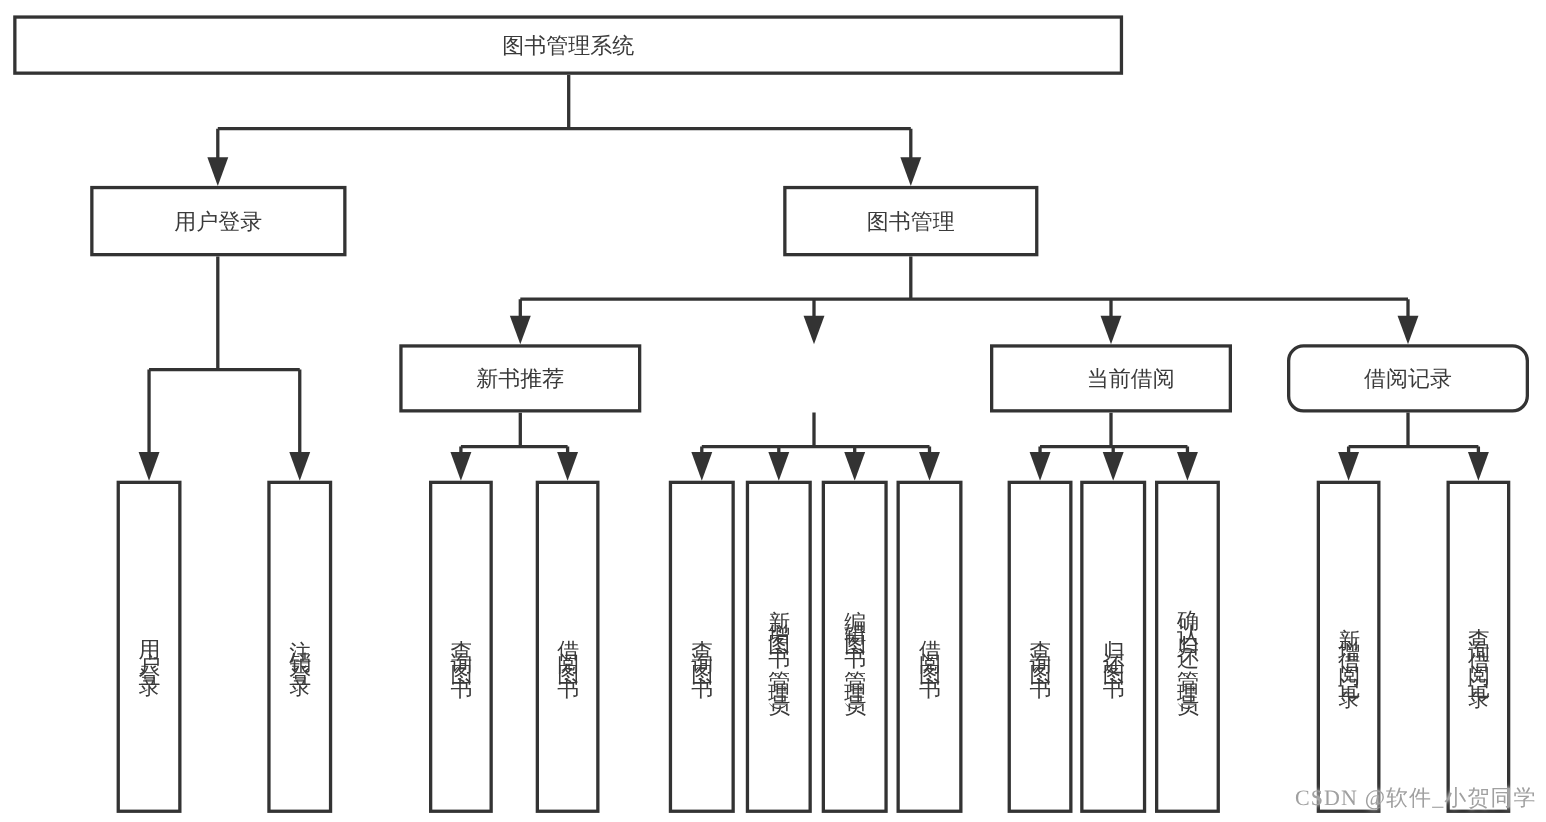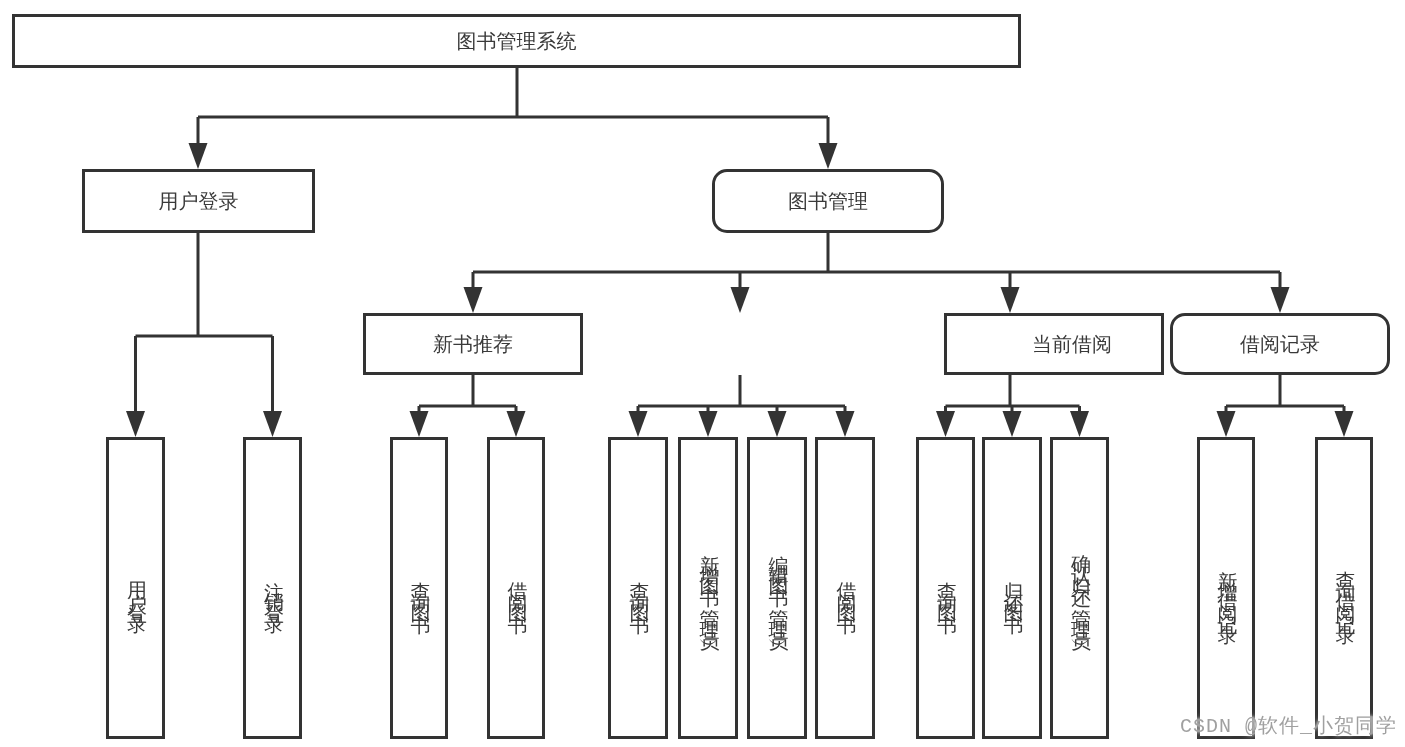--- a/index.html
+++ b/index.html
@@ -1,21 +1,21 @@
 <!DOCTYPE html>
 <html><head>
 <meta charset="utf-8">
 <style>
   html, body { margin: 0; padding: 0; background: #ffffff; }
   .canvas {
     position: relative;
     width: 1405px;
     height: 747px;
     background: #ffffff;
-    font-family: Liberation Mono, monospace;
+    font-family: Liberation Serif, serif;
     color: #3a3a3a;
     overflow: hidden;
   }
   .connector-layer {
     position: absolute;
     left: 0; top: 0;
     width: 1405px; height: 747px;
   }
   .node {
     position: absolute;
@@ -33,26 +33,26 @@
     writing-mode: vertical-rl;
     text-orientation: mixed;
     letter-spacing: 11px;
     line-height: 1;
     white-space: nowrap;
   }
   
   .n-root  { left: 12px;   top: 14px;  width: 1009px; height: 54px; }
   
   .n-l2a   { left: 82px;   top: 169px; width: 233px;  height: 64px; }
-  .n-l2b   { left: 712px;  top: 169px; width: 232px;  height: 64px; border-radius: 15px; }
+  .n-l2b   { left: 712px;  top: 169px; width: 232px;  height: 64px; }
   
   .n-l3    { top: 313px; width: 220px; height: 62px; }
   .n-l3a   { left: 363px; }
   .n-l3b   { left: 630px; }
-  .n-l3c   { left: 944px; padding-left: 36px; }
+  .n-l3c   { left: 900px; padding-left: 36px; }
   .n-l3d   { left: 1170px; border-radius: 15px; }
   
   .leaf    { top: 437px; height: 302px; }
   .lf-01 { left: 106px;  width: 59px; }
   .lf-02 { left: 243px;  width: 59px; }
   .lf-03 { left: 390px;  width: 58px; }
   .lf-04 { left: 487px;  width: 58px; }
   .lf-05 { left: 608px;  width: 60px; }
   .lf-06 { left: 678px;  width: 60px; }
   .lf-07 { left: 747px;  width: 60px; }

